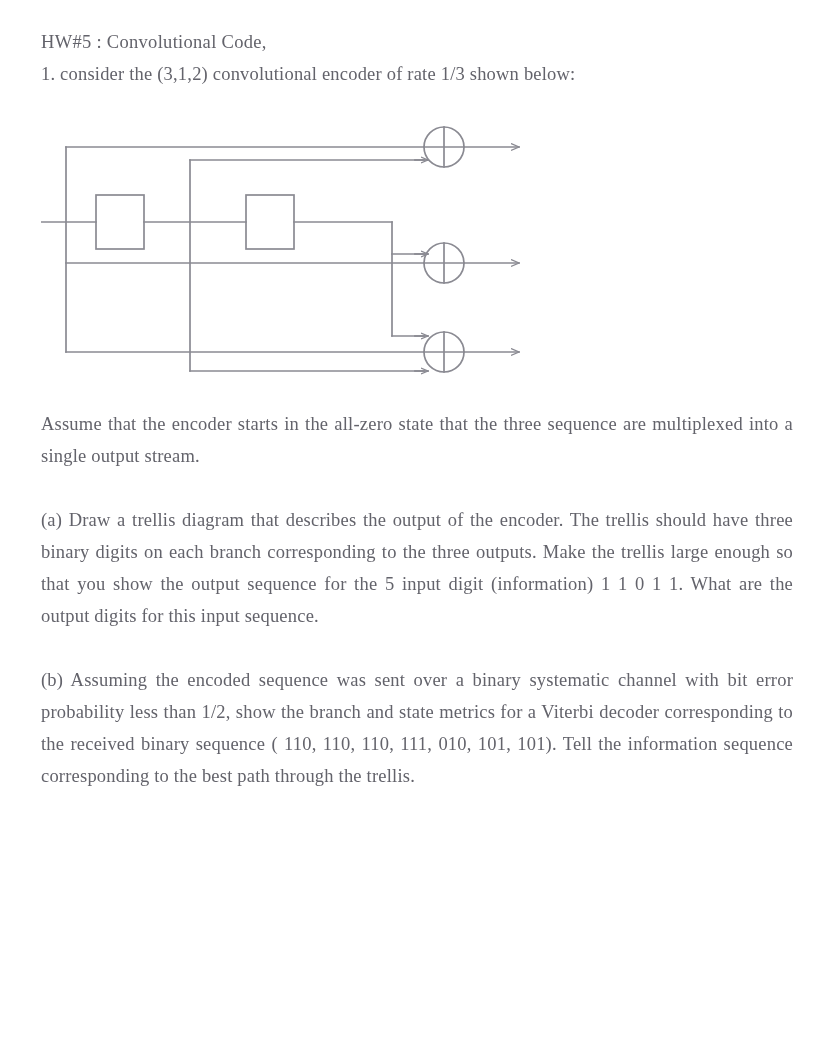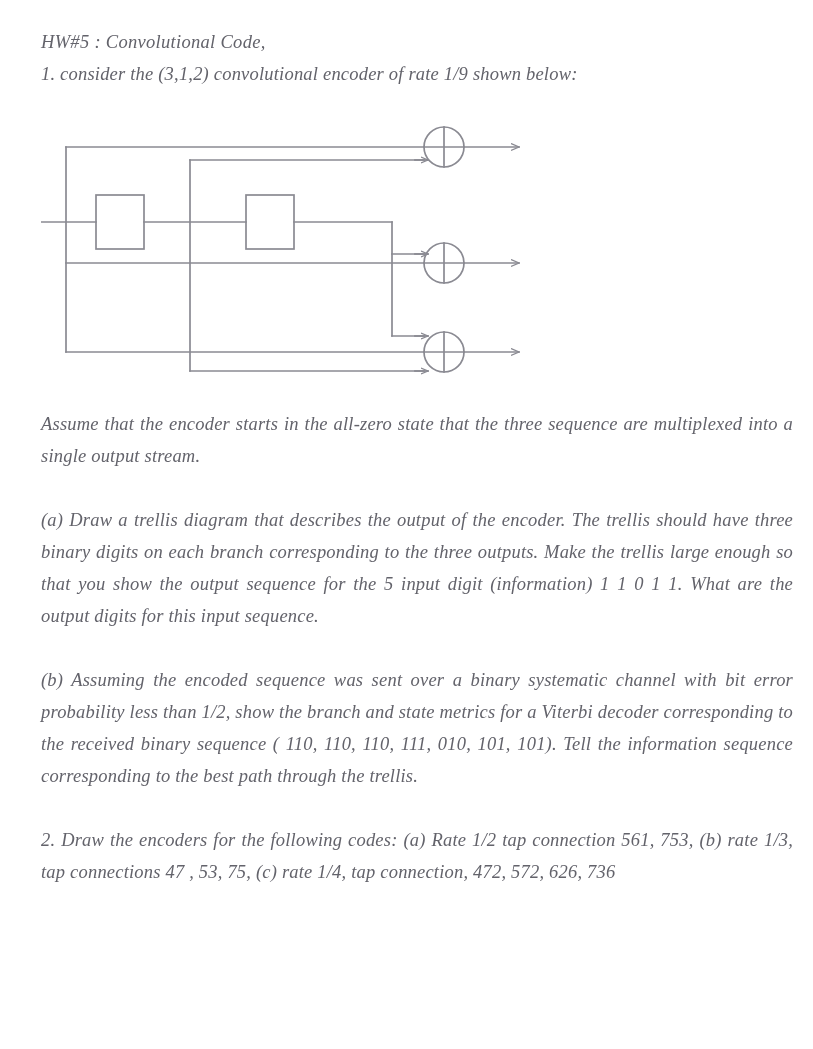--- a/index.html
+++ b/index.html
@@ -22,21 +22,20 @@
     width: 813px;
     height: 1049px;
     background: #ffffff;
   }
 
   .content {
     position: absolute;
     left: 41px;
     top: 26px;
     width: 752px;
-    font-style: italic;
   }
 
   .line {
     font-size: 18.5px;
     line-height: 32px;
     color: #63636b;
     letter-spacing: 0.3px;
     white-space: nowrap;
   }
 
@@ -63,21 +62,21 @@
   }
 </style>
 </head>
 <body>
 
 <div class="page">
   <div class="content">
 
     <div class="line">HW#5 : Convolutional Code,</div>
 
-    <p class="para">1. consider the (3,1,2) convolutional encoder of rate 1/9 shown below:</p>
+    <p class="para">1. consider the (3,1,2) convolutional encoder of rate 1/3 shown below:</p>
 
     <div class="spacer-md"></div>
 
     <div class="diagram-wrap">
       <svg width="520" height="288" viewBox="0 0 520 288" xmlns="http://www.w3.org/2000/svg">
         <defs>
           <marker id="arrowHead" markerWidth="9" markerHeight="9" refX="8" refY="4.5" orient="auto" markerUnits="userSpaceOnUse">
             <path d="M0,1 L8,4.5 L0,8" fill="none" stroke="#8a8a92" stroke-width="1.3"></path>
           </marker>
           <marker id="arrowHeadSm" markerWidth="8" markerHeight="8" refX="7" refY="4" orient="auto" markerUnits="userSpaceOnUse">
@@ -197,16 +196,15 @@
     <div class="spacer-lg"></div>
 
     <p class="para">(a) Draw a trellis diagram that describes the output of the encoder. The trellis should have three binary digits on each branch corresponding to the three outputs. Make the trellis large enough so that you show the output sequence for the 5 input digit (information) 1 1 0 1 1. What are the output digits for this input sequence.</p>
 
     <div class="spacer-lg"></div>
 
     <p class="para">(b) Assuming the encoded sequence was sent over a binary systematic channel with bit error probability less than 1/2, show the branch and state metrics for a Viterbi decoder corresponding to the received binary sequence ( 110, 110, 110, 111, 010, 101, 101). Tell the information sequence corresponding to the best path through the trellis.</p>
 
     <div class="spacer-lg"></div>
 
-    <p class="para">2. Draw the encoders for the following codes: (a) Rate 1/2 tap connection 561, 753, (b) rate 1/3, tap connections 47 , 53, 75, (c) rate 1/4, tap connection, 472, 572, 626, 736</p>
 
   </div>
 </div>
 
 </body></html>

